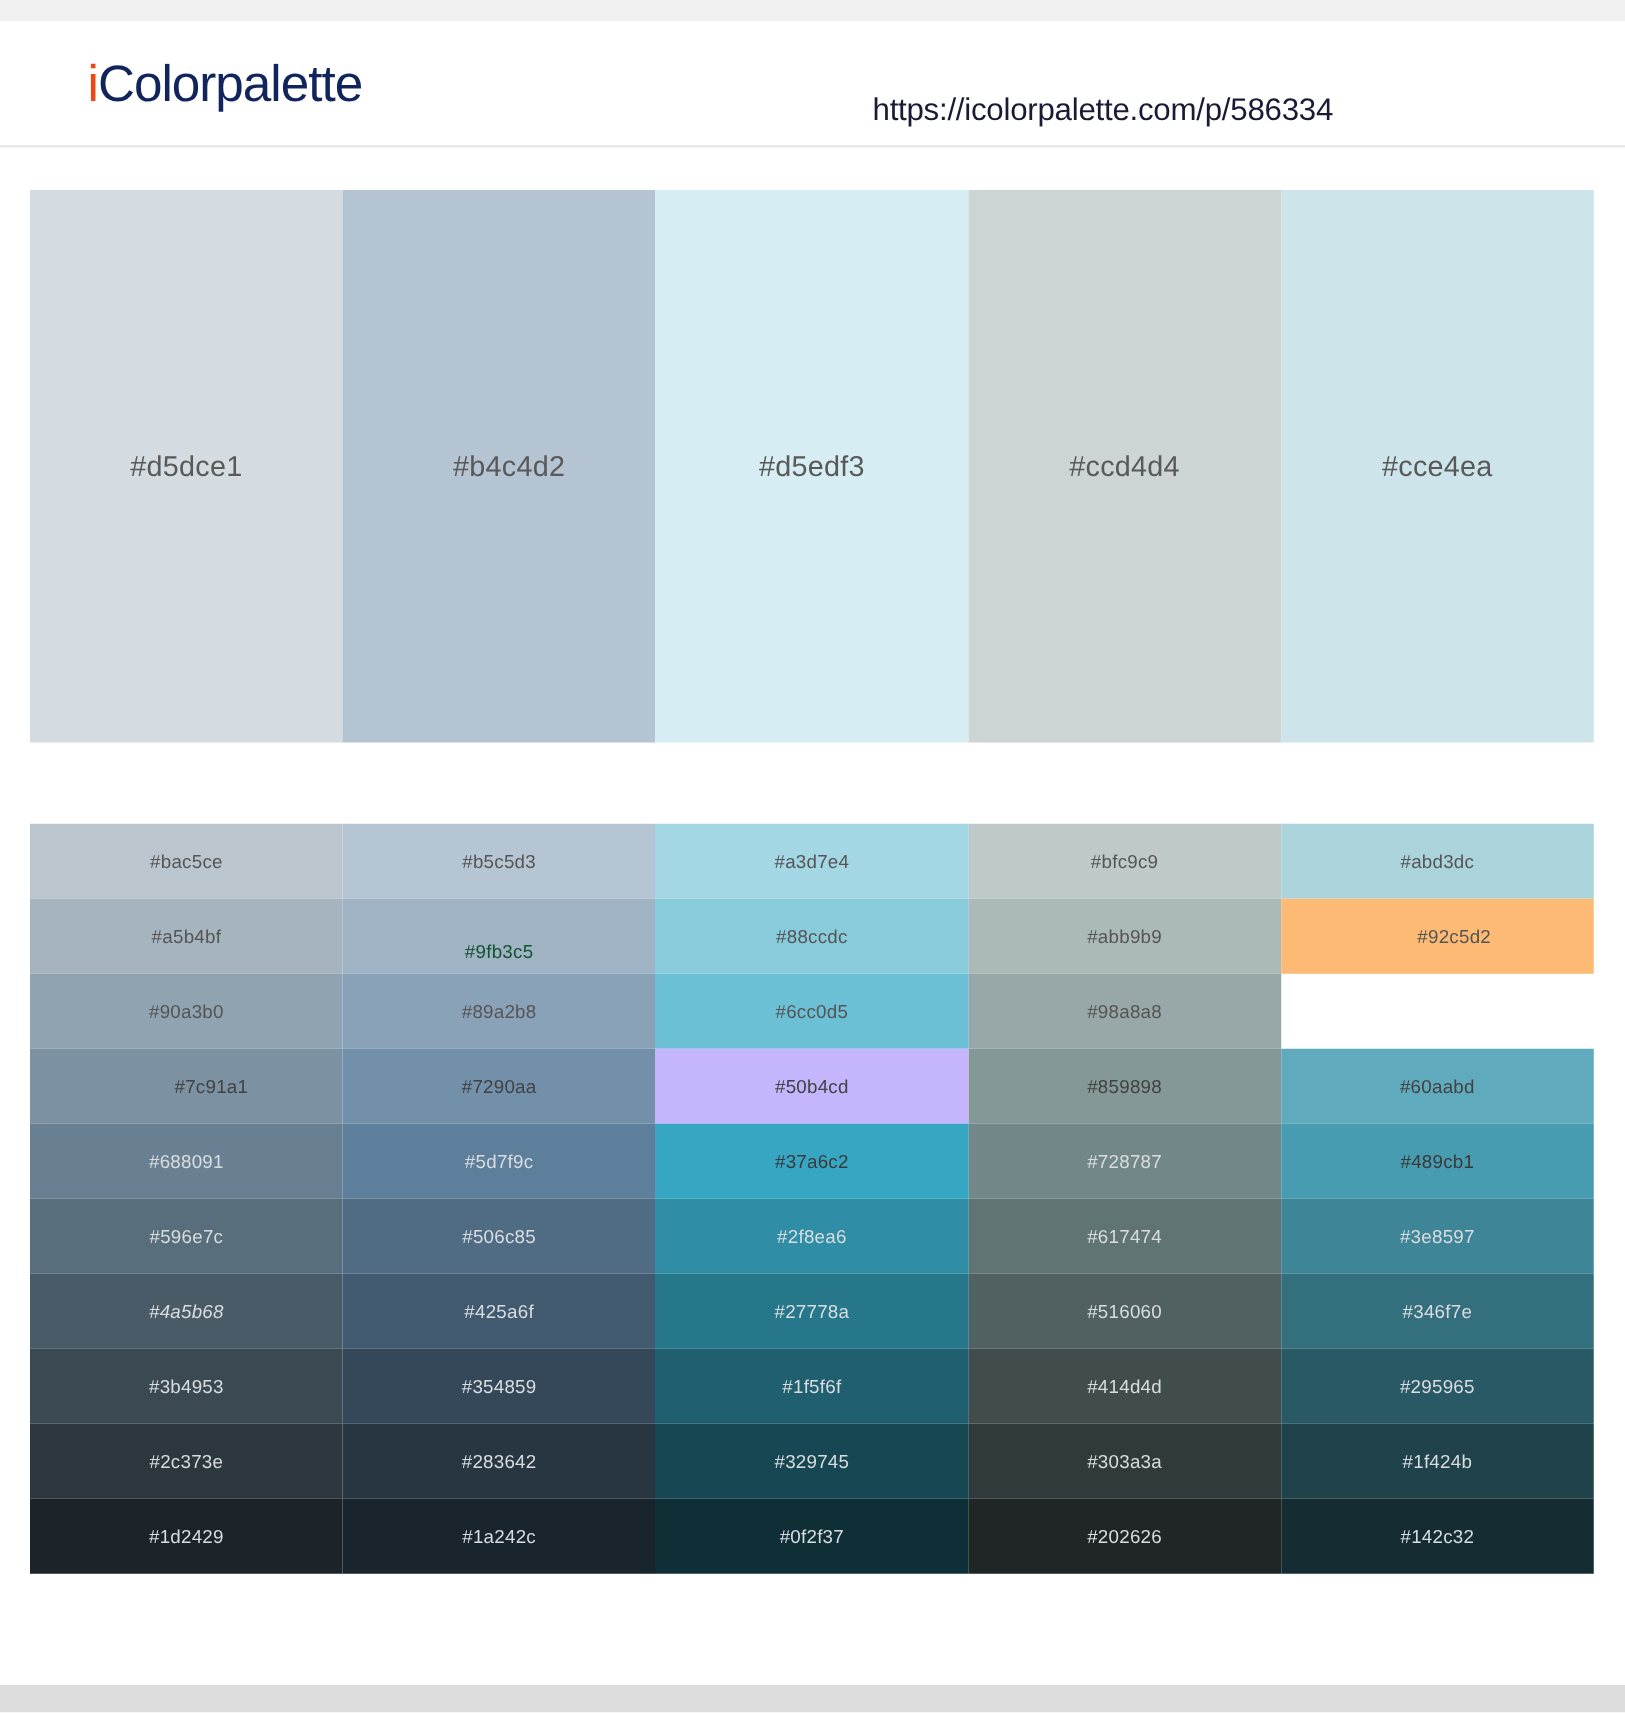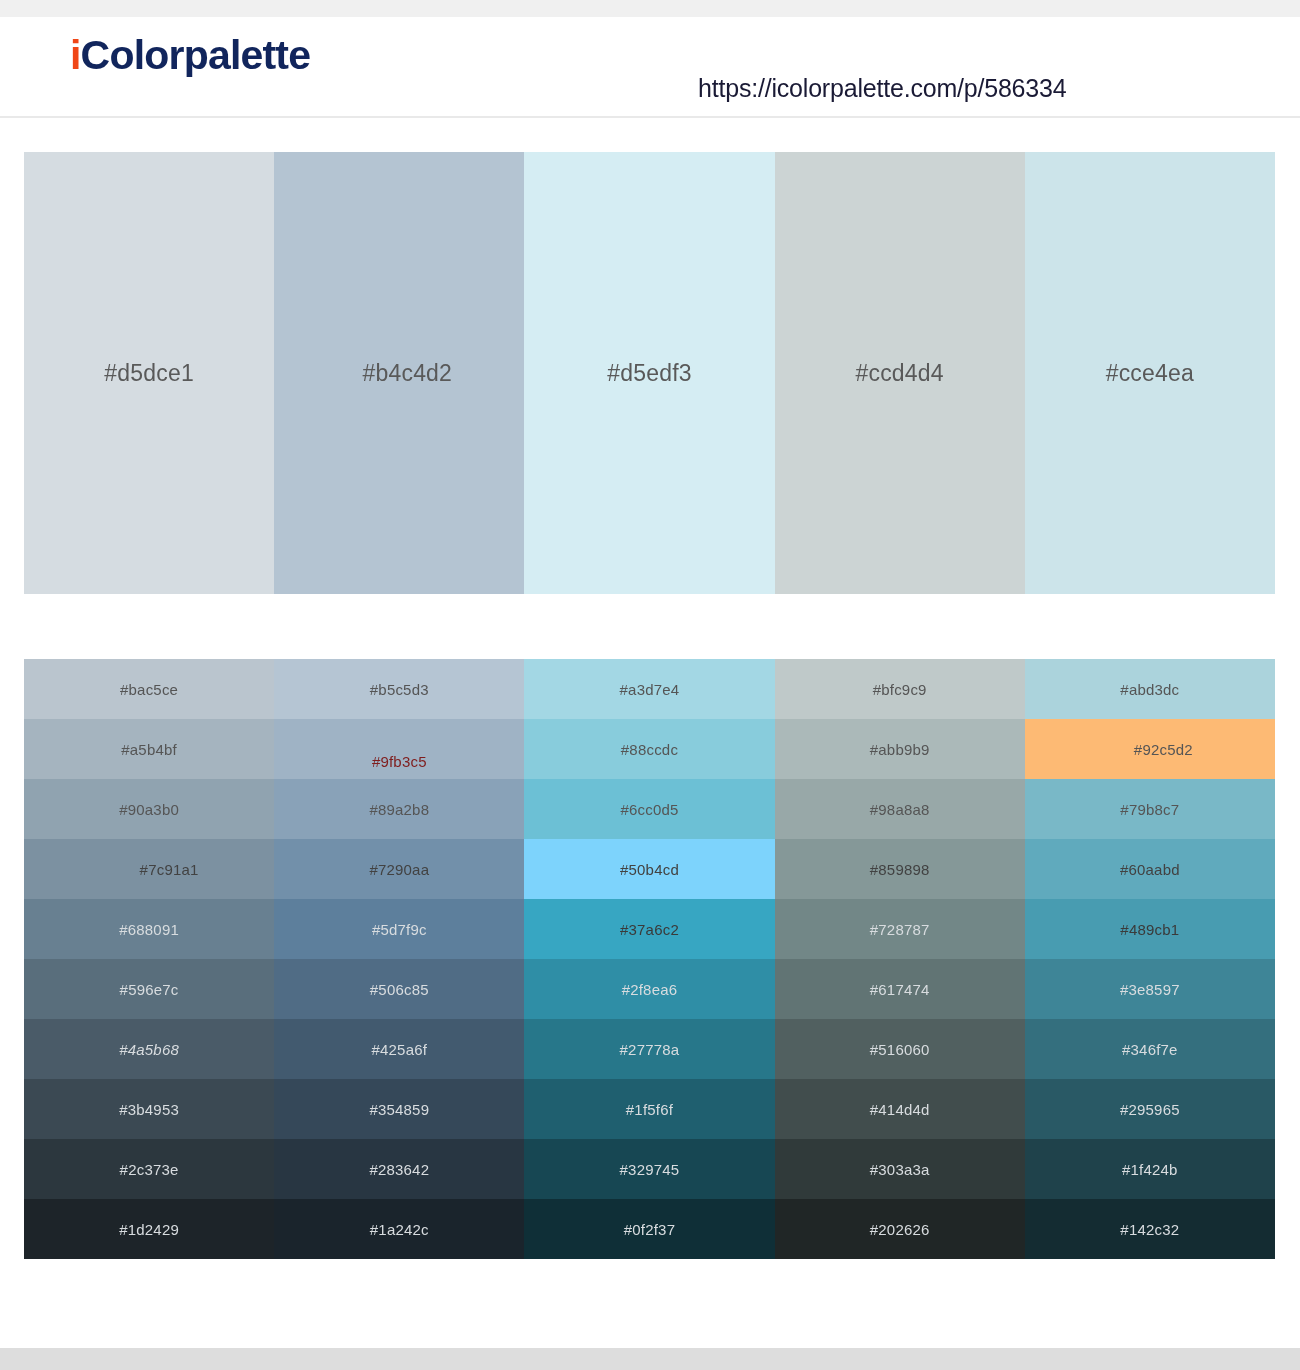--- a/index.html
+++ b/index.html
@@ -37,23 +37,23 @@
     height: 101px;
     background: #ffffff;
     border-bottom: 2px solid #e9e9e9;
     display: flex;
     align-items: center;
   }
 
   .logo {
     position: absolute;
     left: 70px;
-    top: 18px;
+    top: 30px;
     font-size: 41px;
-    font-weight: bold;
+    font-weight: normal;
     letter-spacing: -0.8px;
     white-space: nowrap;
     line-height: 1;
   }
   .logo .logo-i { color: #f04617; }
   .logo .logo-rest { color: #11255c; }
 
   .header-url {
     position: absolute;
     left: 698px;
@@ -177,21 +177,21 @@
         </div>
         <div class="shade-cell" style="background: rgb(171, 211, 220);">
           <span class="shade-label" style="color: rgb(85, 85, 85);">#abd3dc</span>
         </div>
       </div>
       <div class="shade-row">
         <div class="shade-cell" style="background: rgb(165, 180, 191);">
           <span class="shade-label" style="color: rgb(85, 85, 85);">#a5b4bf</span>
         </div>
         <div class="shade-cell" style="background: rgb(159, 179, 197);">
-          <span class="shade-label" style="color: #7f1d1d; margin-top: 24px;">#9fb3c5</span>
+          <span class="shade-label" style="color: #14532d; margin-top: 24px;">#9fb3c5</span>
         </div>
         <div class="shade-cell" style="background: rgb(136, 204, 220);">
           <span class="shade-label" style="color: rgb(85, 85, 85);">#88ccdc</span>
         </div>
         <div class="shade-cell" style="background: rgb(171, 185, 185);">
           <span class="shade-label" style="color: rgb(85, 85, 85);">#abb9b9</span>
         </div>
         <div class="shade-cell" style="background: #fdba74; padding-left: 27px;">
           <span class="shade-label" style="color: rgb(85, 85, 85);">#92c5d2</span>
         </div>
@@ -202,32 +202,29 @@
         </div>
         <div class="shade-cell" style="background: rgb(137, 162, 184);">
           <span class="shade-label" style="color: rgb(85, 85, 85);">#89a2b8</span>
         </div>
         <div class="shade-cell" style="background: rgb(108, 192, 213);">
           <span class="shade-label" style="color: rgb(85, 85, 85);">#6cc0d5</span>
         </div>
         <div class="shade-cell" style="background: rgb(152, 168, 168);">
           <span class="shade-label" style="color: rgb(85, 85, 85);">#98a8a8</span>
         </div>
-        <div class="shade-cell" style="background: rgb(121, 184, 199);">
-          <span class="shade-label" style="color: rgb(85, 85, 85);">#79b8c7</span>
-        </div>
       </div>
       <div class="shade-row">
         <div class="shade-cell" style="background: rgb(124, 145, 161);">
           <span class="shade-label" style="color: rgb(66, 66, 66); margin-left: 40px;">#7c91a1</span>
         </div>
         <div class="shade-cell" style="background: rgb(114, 144, 170);">
           <span class="shade-label" style="color: rgb(66, 66, 66);">#7290aa</span>
         </div>
-        <div class="shade-cell" style="background: #7dd3fc;">
+        <div class="shade-cell" style="background: #c4b5fd;">
           <span class="shade-label" style="color: rgb(66, 66, 66);">#50b4cd</span>
         </div>
         <div class="shade-cell" style="background: rgb(133, 152, 152);">
           <span class="shade-label" style="color: rgb(66, 66, 66);">#859898</span>
         </div>
         <div class="shade-cell" style="background: rgb(96, 170, 189);">
           <span class="shade-label" style="color: rgb(66, 66, 66);">#60aabd</span>
         </div>
       </div>
       <div class="shade-row">

